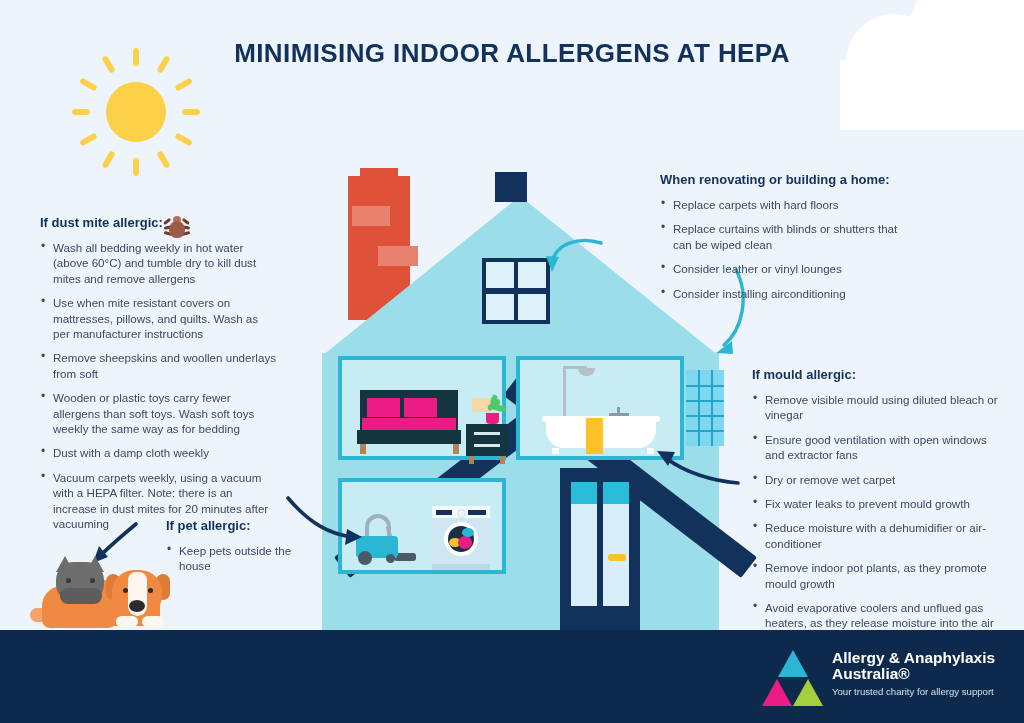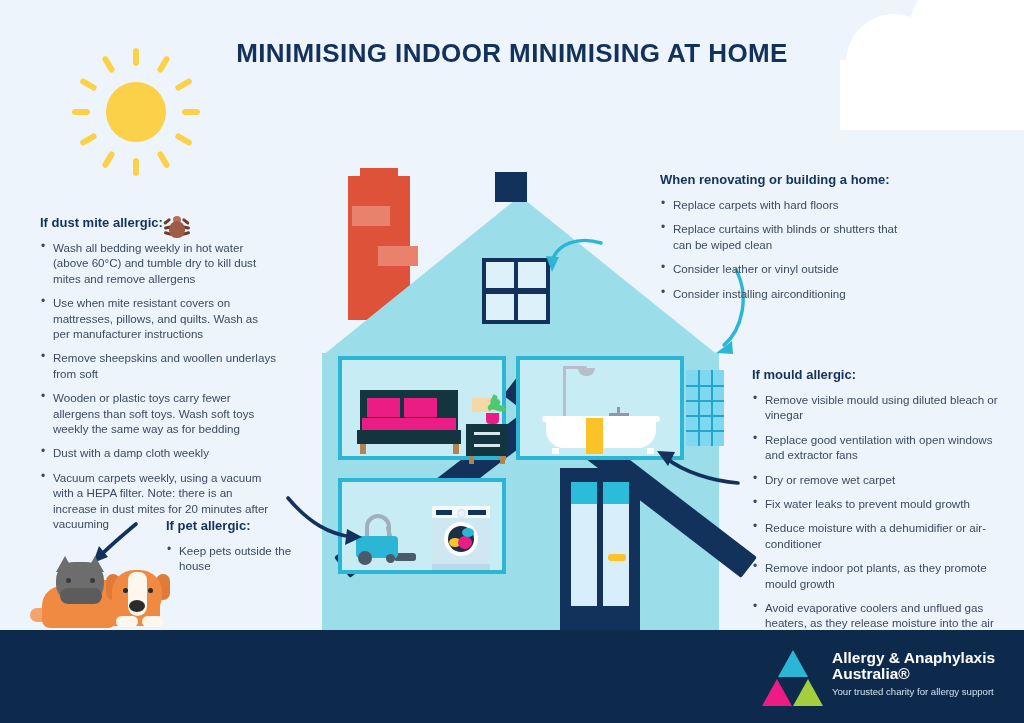--- a/index.html
+++ b/index.html
@@ -193,21 +193,21 @@
 
 <div id="canvas">
 
   <div>
     <div class="cloud cloud-b"></div>
     <div class="cloud cloud-a"></div>
     <div class="cloud cloud-c"></div>
     <div class="cloud-base"></div>
   </div>
 
-  <div class="title">MINIMISING INDOOR MINIMISING AT HOME</div>
+  <div class="title">MINIMISING INDOOR ALLERGENS AT HEPA</div>
 
   <div class="sun">
     <div class="sun-core"></div>
     <div class="ray" style="transform:rotate(0deg)">
         <i></i>
         <i class="b"></i>
       </div>
     <div class="ray" style="transform:rotate(30deg)">
         <i></i>
         <i class="b"></i>
@@ -403,30 +403,30 @@
     <ul>
       <li>Keep pets outside the house</li>
     </ul>
   </div>
 
   <div class="block blk-reno">
     <h3>When renovating or building a home:</h3>
     <ul>
       <li>Replace carpets with hard floors</li>
       <li>Replace curtains with blinds or shutters that can be wiped clean</li>
-      <li>Consider leather or vinyl outside</li>
+      <li>Consider leather or vinyl lounges</li>
       <li>Consider installing airconditioning</li>
     </ul>
   </div>
 
   <div class="block blk-mould">
     <h3>If mould allergic:</h3>
     <ul>
       <li>Remove visible mould using diluted bleach or vinegar</li>
-      <li>Replace good ventilation with open windows and extractor fans</li>
+      <li>Ensure good ventilation with open windows and extractor fans</li>
       <li>Dry or remove wet carpet</li>
       <li>Fix water leaks to prevent mould growth</li>
       <li>Reduce moisture with a dehumidifier or air-conditioner</li>
       <li>Remove indoor pot plants, as they promote mould growth</li>
       <li>Avoid evaporative coolers and unflued gas heaters, as they release moisture into the air</li>
     </ul>
   </div>
 
   <div class="footer"></div>
   <div class="logo">

